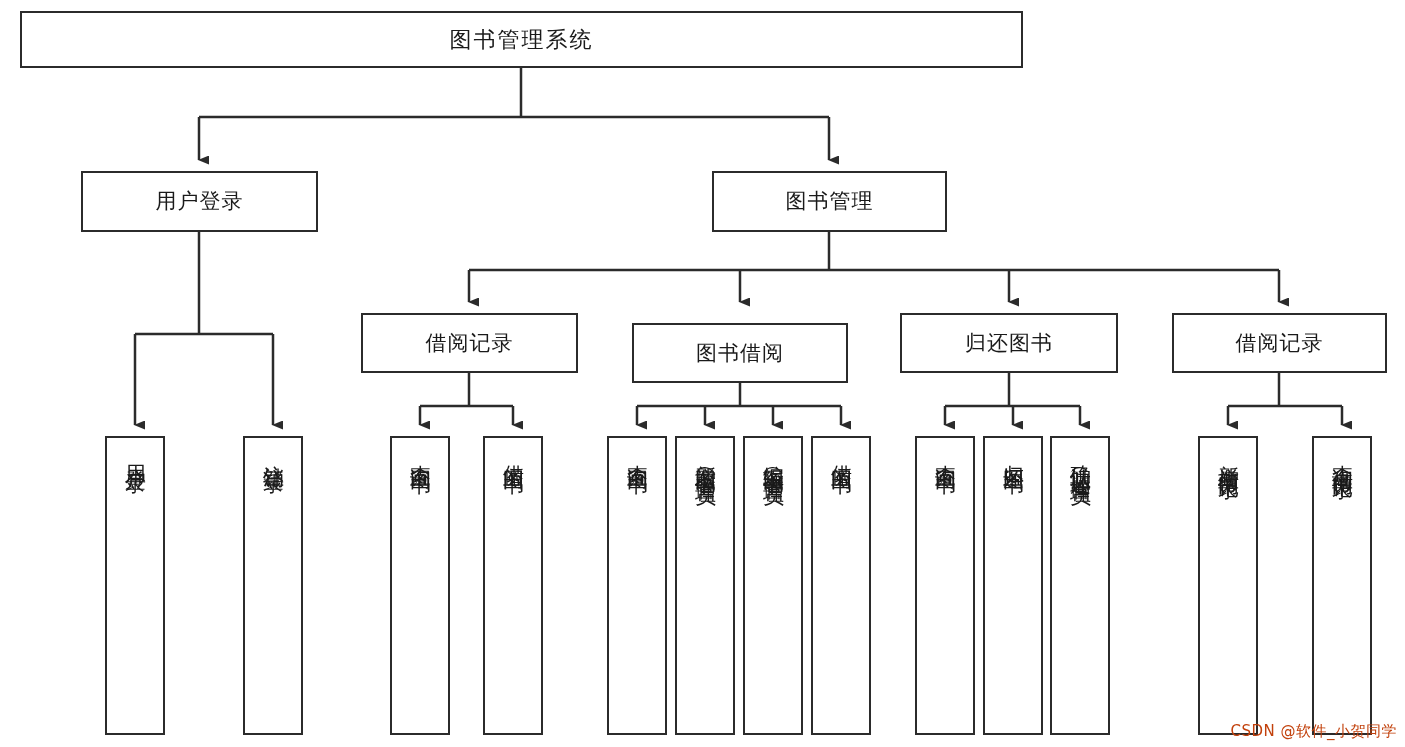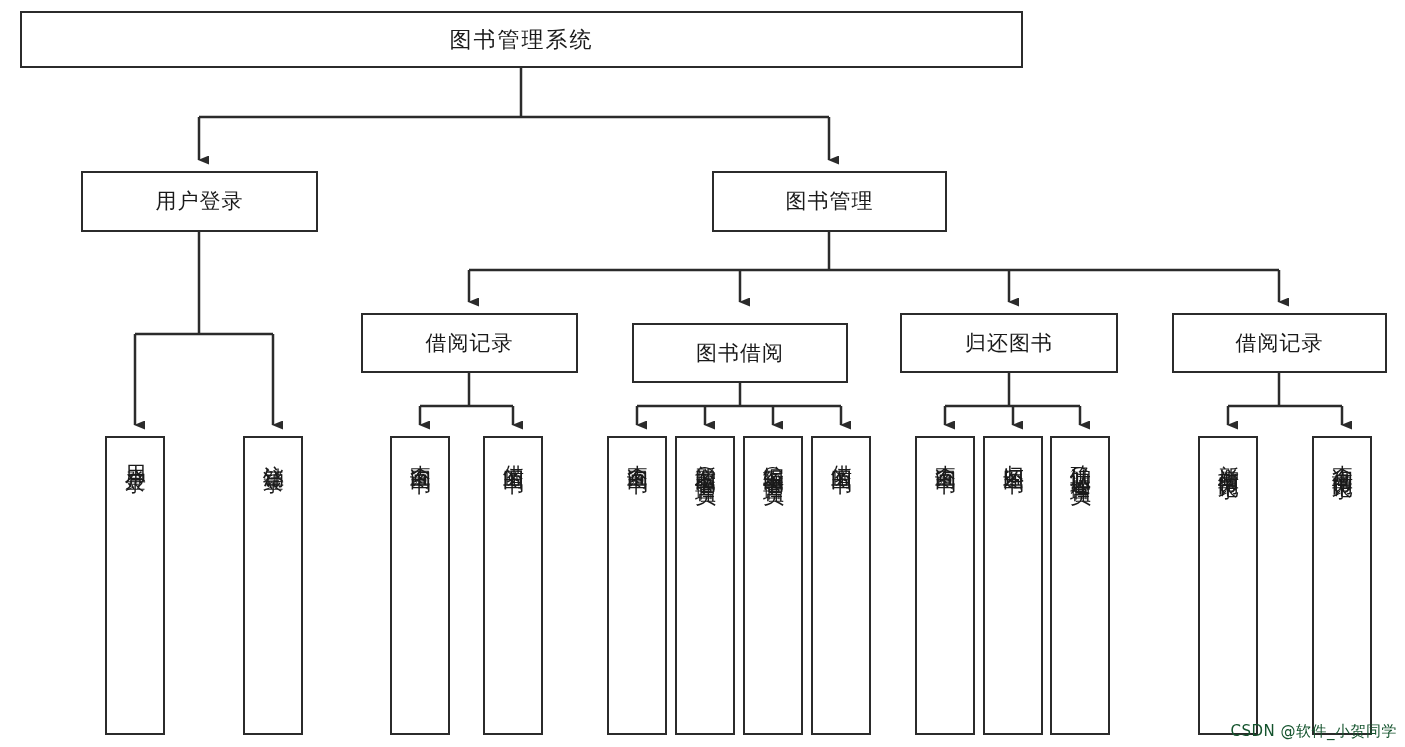--- a/index.html
+++ b/index.html
@@ -59,21 +59,21 @@
     text-orientation: upright;
     font-size: 21px;
     letter-spacing: 3px;
     line-height: 1;
   }
   #watermark {
     position: absolute;
     right: 8px;
     bottom: 6px;
     font-size: 15px;
-    color: #14532d;
+    color: #c2410c;
     letter-spacing: 0.5px;
     user-select: none;
     white-space: nowrap;
   }
 </style>
 </head>
 <body>
 
 <div id="canvas">
   <svg id="edges" viewBox="0 0 1405 747" xmlns="http://www.w3.org/2000/svg">

